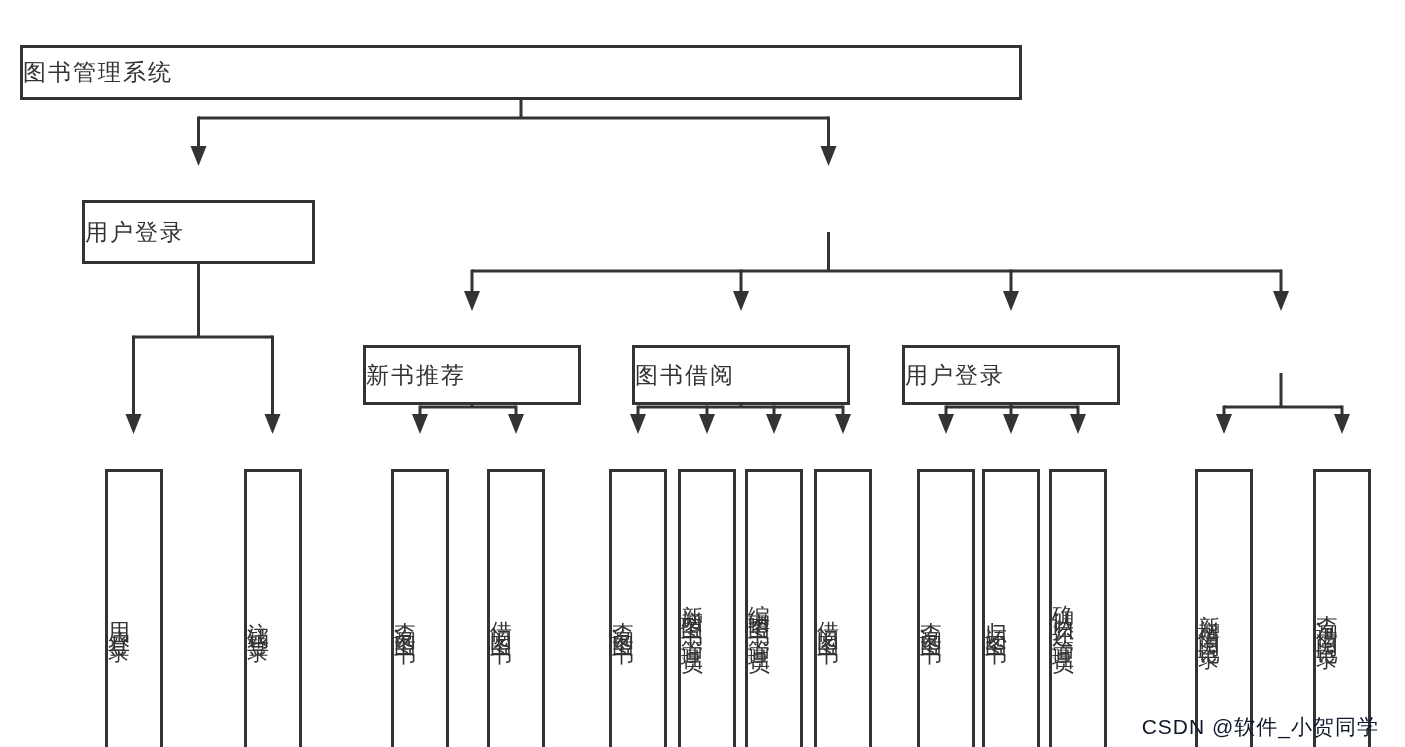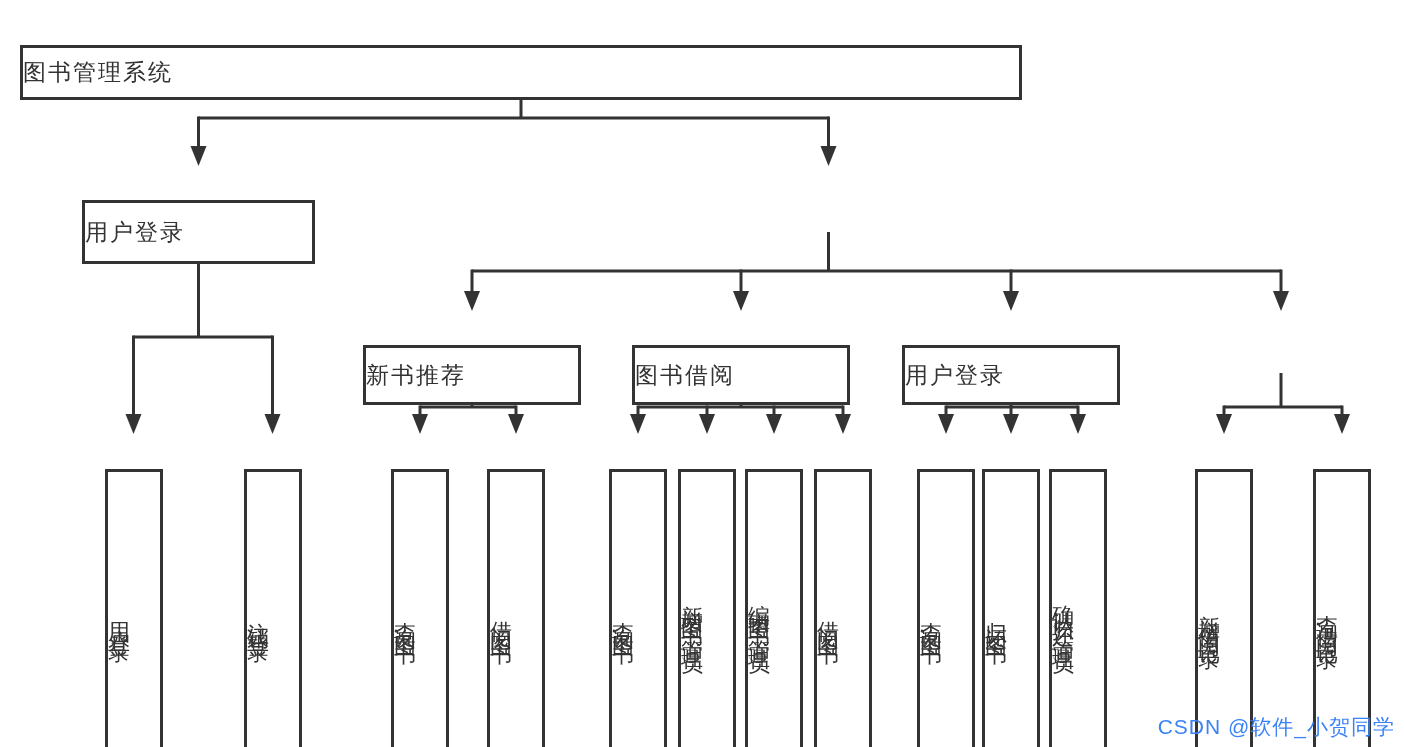--- a/index.html
+++ b/index.html
@@ -35,23 +35,23 @@
   .tall .lbl{
     writing-mode:vertical-lr;
     text-orientation:mixed;
     font-size:22px;
     letter-spacing:7px;
     line-height:1;
     white-space:nowrap;
   }
   #watermark{
     position:absolute;
-    right:10px;bottom:6px;
+    right:26px;bottom:6px;
     font-size:21px;
-    color:#3b82f6;
+    color:#0f172a;
     letter-spacing:1px;
     z-index:5;
     white-space:nowrap;
   }
 </style>
 </head>
 <body>
 
 <div id="stage">
 

